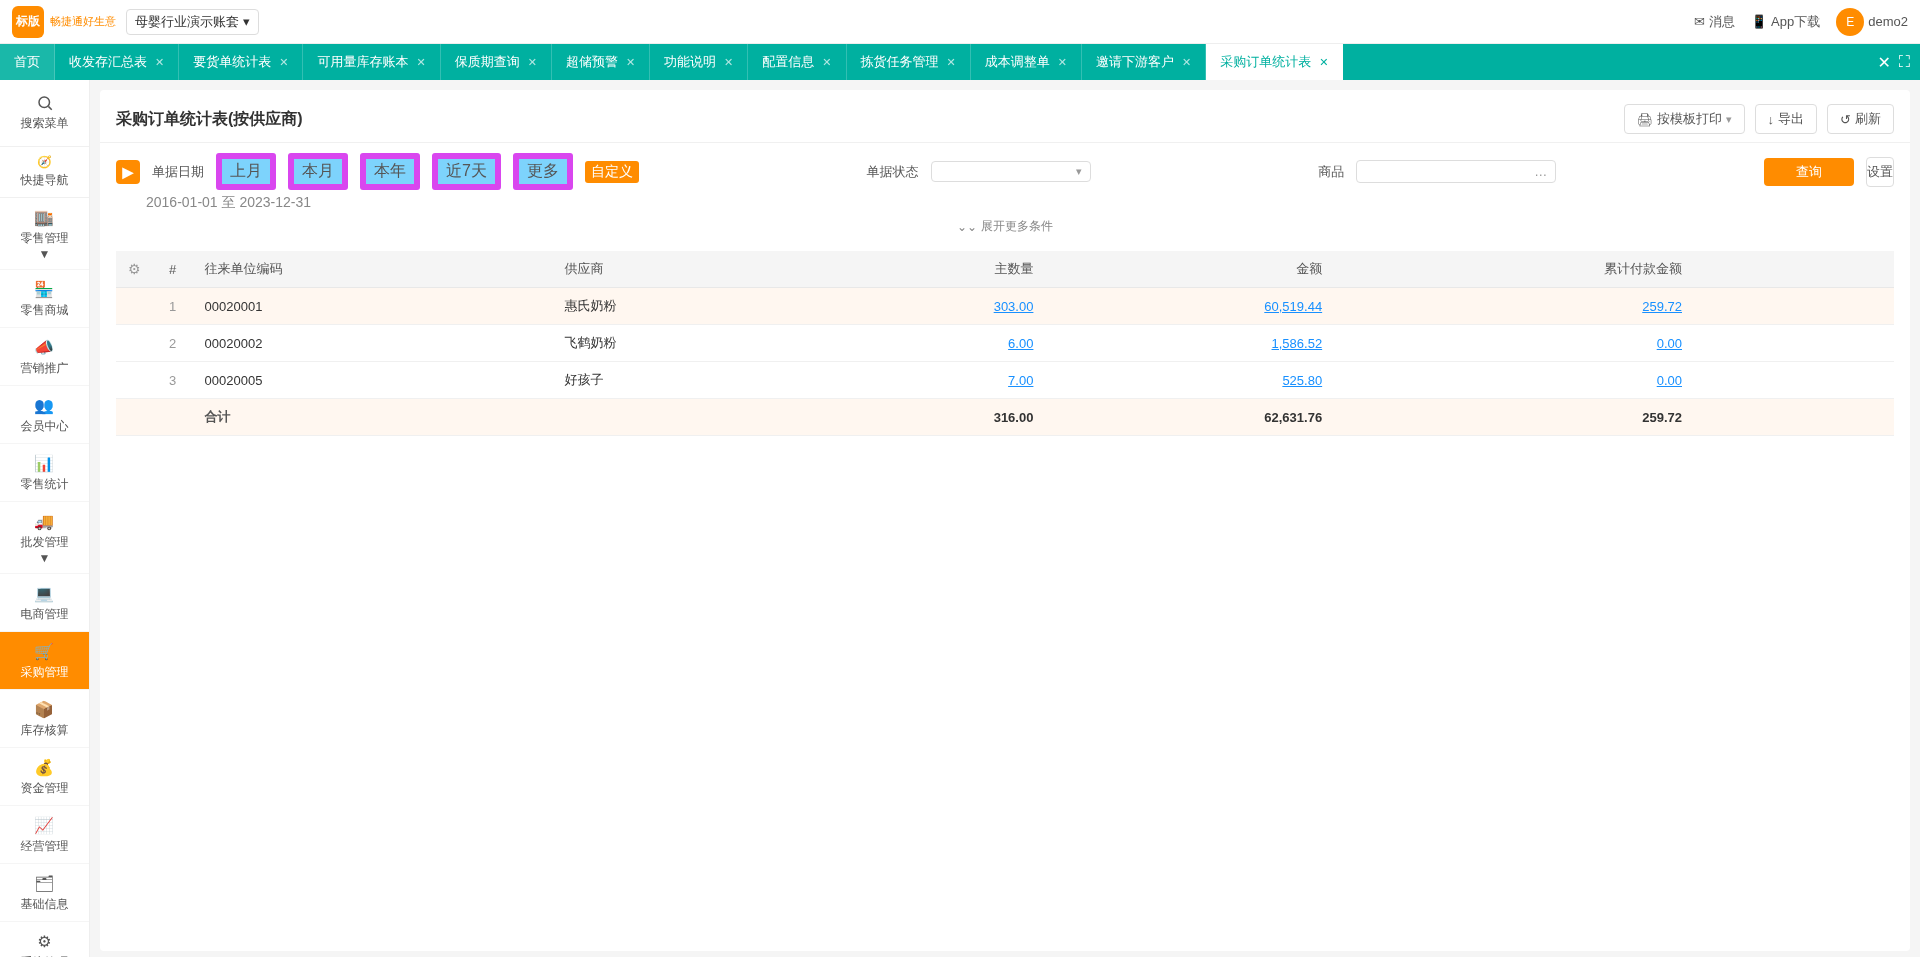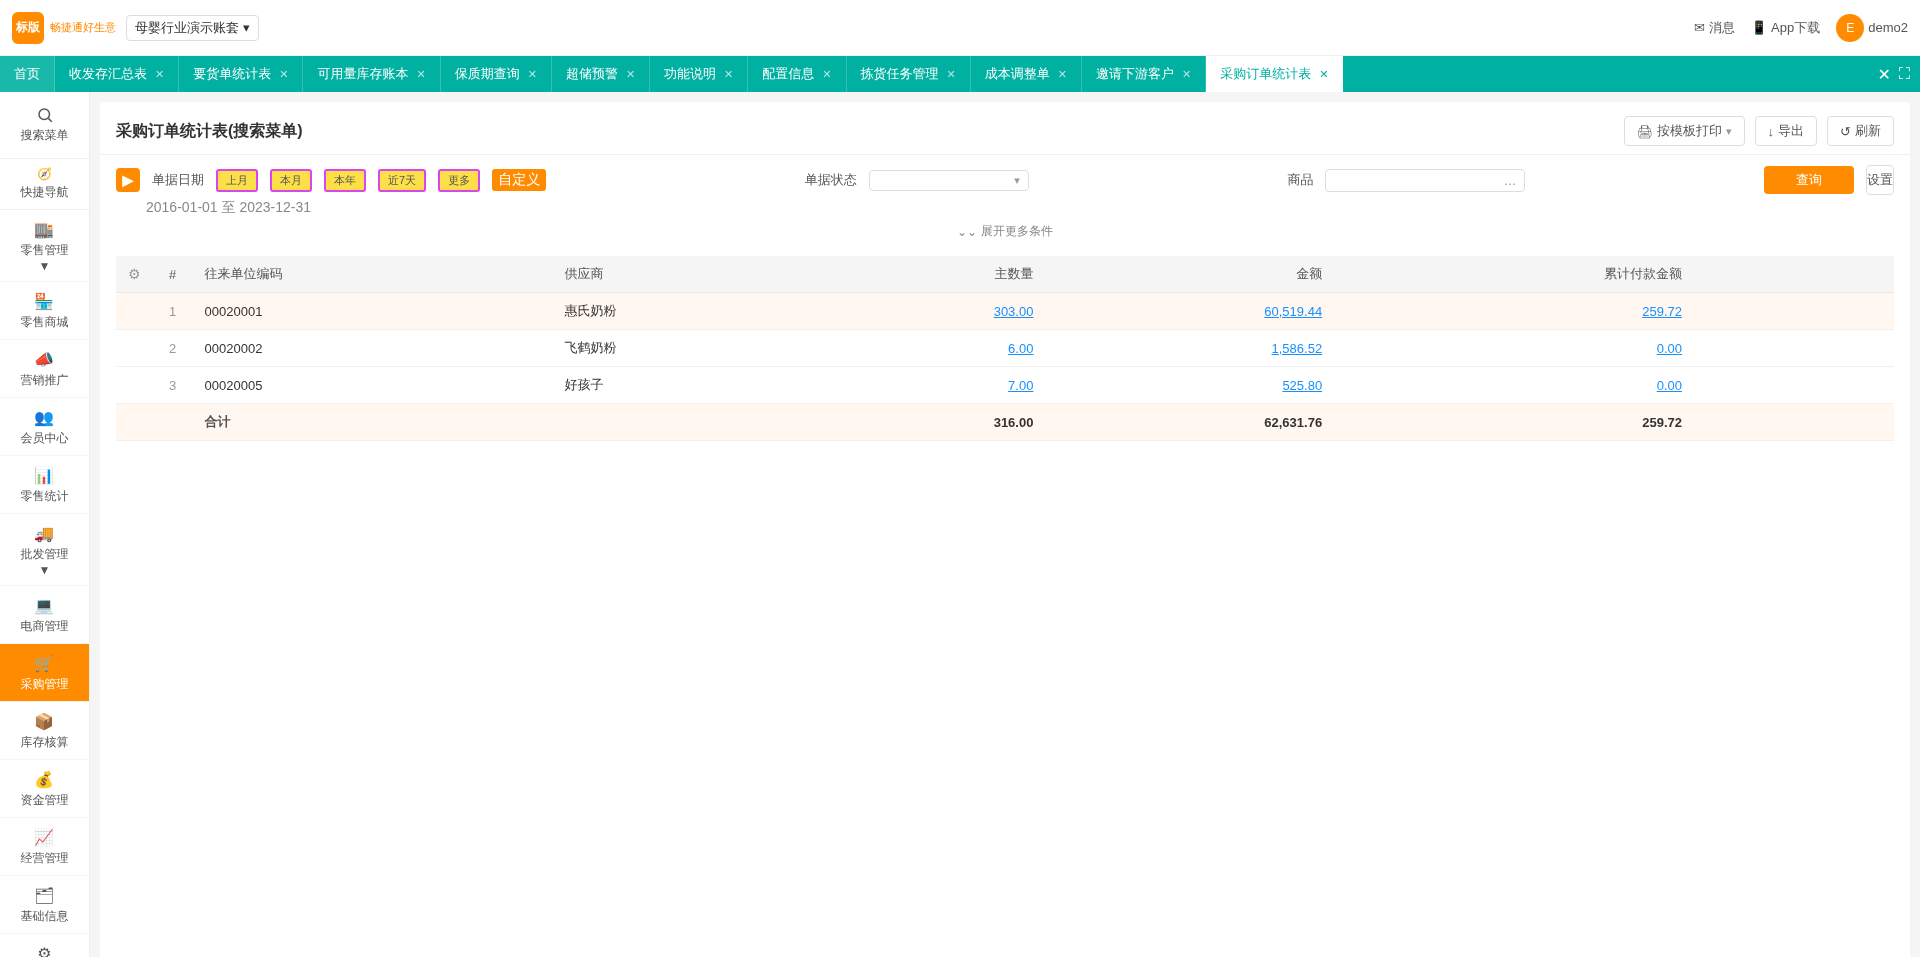--- a/index.html
+++ b/index.html
@@ -1,19 +1,19 @@
 <!DOCTYPE html>
 <html><head>
   <meta charset="utf-8">
   <style>
     * { margin: 0; padding: 0; box-sizing: border-box; }
     body { font-family: "Microsoft YaHei", "PingFang SC", sans-serif; font-size: 13px; background: #f5f5f5; width: 1920px; min-height: 957px; overflow-x: hidden; }
 
     
-    .top-bar { height: 56px; background: #fff; display: flex; align-items: center; padding: 0 12px; border-bottom: 1px solid #eee; justify-content: space-between; }
+    .top-bar { height: 44px; background: #fff; display: flex; align-items: center; padding: 0 12px; border-bottom: 1px solid #eee; justify-content: space-between; }
     .top-bar-left { display: flex; align-items: center; gap: 10px; }
     .logo-area { display: flex; align-items: center; gap: 6px; }
     .logo-icon { width: 32px; height: 32px; background: #ff8c00; border-radius: 6px; display: flex; align-items: center; justify-content: center; color: white; font-weight: bold; font-size: 12px; }
     .logo-text { font-size: 11px; color: #ff8c00; line-height: 1.2; }
     .workspace-selector { display: flex; align-items: center; gap: 4px; font-size: 13px; color: #333; cursor: pointer; border: 1px solid #ddd; border-radius: 4px; padding: 3px 8px; }
     .top-bar-right { display: flex; align-items: center; gap: 16px; }
     .top-bar-action { display: flex; align-items: center; gap: 4px; font-size: 13px; color: #555; cursor: pointer; }
     .avatar { width: 28px; height: 28px; border-radius: 50%; background: #ff8c00; display: flex; align-items: center; justify-content: center; color: white; font-size: 12px; }
 
     
@@ -51,21 +51,21 @@
     .btn-print { display: flex; align-items: center; gap: 4px; padding: 5px 12px; border: 1px solid #ddd; border-radius: 4px; background: #fff; cursor: pointer; font-size: 13px; color: #555; }
     .btn-export { display: flex; align-items: center; gap: 4px; padding: 5px 12px; border: 1px solid #ddd; border-radius: 4px; background: #fff; cursor: pointer; font-size: 13px; color: #555; }
     .btn-refresh { display: flex; align-items: center; gap: 4px; padding: 5px 12px; border: 1px solid #ddd; border-radius: 4px; background: #fff; cursor: pointer; font-size: 13px; color: #555; }
     .btn-query { padding: 5px 32px; background: #ff8c00; color: white; border: none; border-radius: 4px; cursor: pointer; font-size: 13px; }
     .btn-settings { padding: 5px 0; border: 1px solid #ddd; border-radius: 4px; background: #fff; cursor: pointer; font-size: 13px; color: #555; }
 
     
     .filter-bar { padding: 10px 16px; background: #fff; }
     .filter-row { display: flex; align-items: center; gap: 12px; flex-wrap: wrap; }
     .expand-btn { display: flex; align-items: center; justify-content: center; width: 24px; height: 24px; background: #ff8c00; color: white; border-radius: 4px; cursor: pointer; font-size: 14px; font-weight: bold; }
-    .date-quick-btn { padding: 2px 8px; border: 2px solid #d946ef; border-radius: 3px; cursor: pointer; font-size: 11px; color: #555; background: #fde047; }
+    .date-quick-btn { padding: 2px 8px; border: 6px solid #d946ef; border-radius: 3px; cursor: pointer; font-size: 16px; color: #555; background: #7dd3fc; }
     .custom-tag { background: #ff8c00; color: white; padding: 2px 6px; border-radius: 3px; font-size: 14px; }
     .date-range { font-size: 14px; color: #888; margin-top: 4px; margin-left: 30px; }
     .filter-select { display: flex; align-items: center; gap: 4px; border: 1px solid #ddd; border-radius: 4px; padding: 3px 8px; background: #fff; cursor: pointer; min-width: 160px; font-size: 13px; color: #888; }
     .filter-input { display: flex; align-items: center; gap: 4px; border: 1px solid #ddd; border-radius: 4px; padding: 3px 8px; background: #fff; min-width: 200px; font-size: 13px; color: #888; }
     .expand-more { display: flex; align-items: center; justify-content: center; gap: 4px; padding: 6px 0; cursor: pointer; color: #888; font-size: 12px; }
 
     
     .table-container { padding: 0 16px 16px; }
     table { width: 100%; border-collapse: collapse; }
     th { background: #f5f5f5; padding: 9px 12px; text-align: left; font-size: 13px; color: #555; font-weight: normal; border-bottom: 1px solid #e8e8e8; }
@@ -242,21 +242,21 @@
       <span class="icon">⚙</span>
       <span>系统管理</span>
     </div>
 
   </div>
 
   <div class="content">
     <div class="page-container">
 
       <div class="page-header">
-        <div class="page-title">采购订单统计表(搜索菜单)</div>
+        <div class="page-title">采购订单统计表(按供应商)</div>
         <div class="page-actions">
           <button class="btn-print">
             <span>🖨</span>
             <span>按模板打印</span>
             <span class="chevron">▾</span>
           </button>
           <button class="btn-export">
             <span>↓</span>
             <span>导出</span>
           </button>

